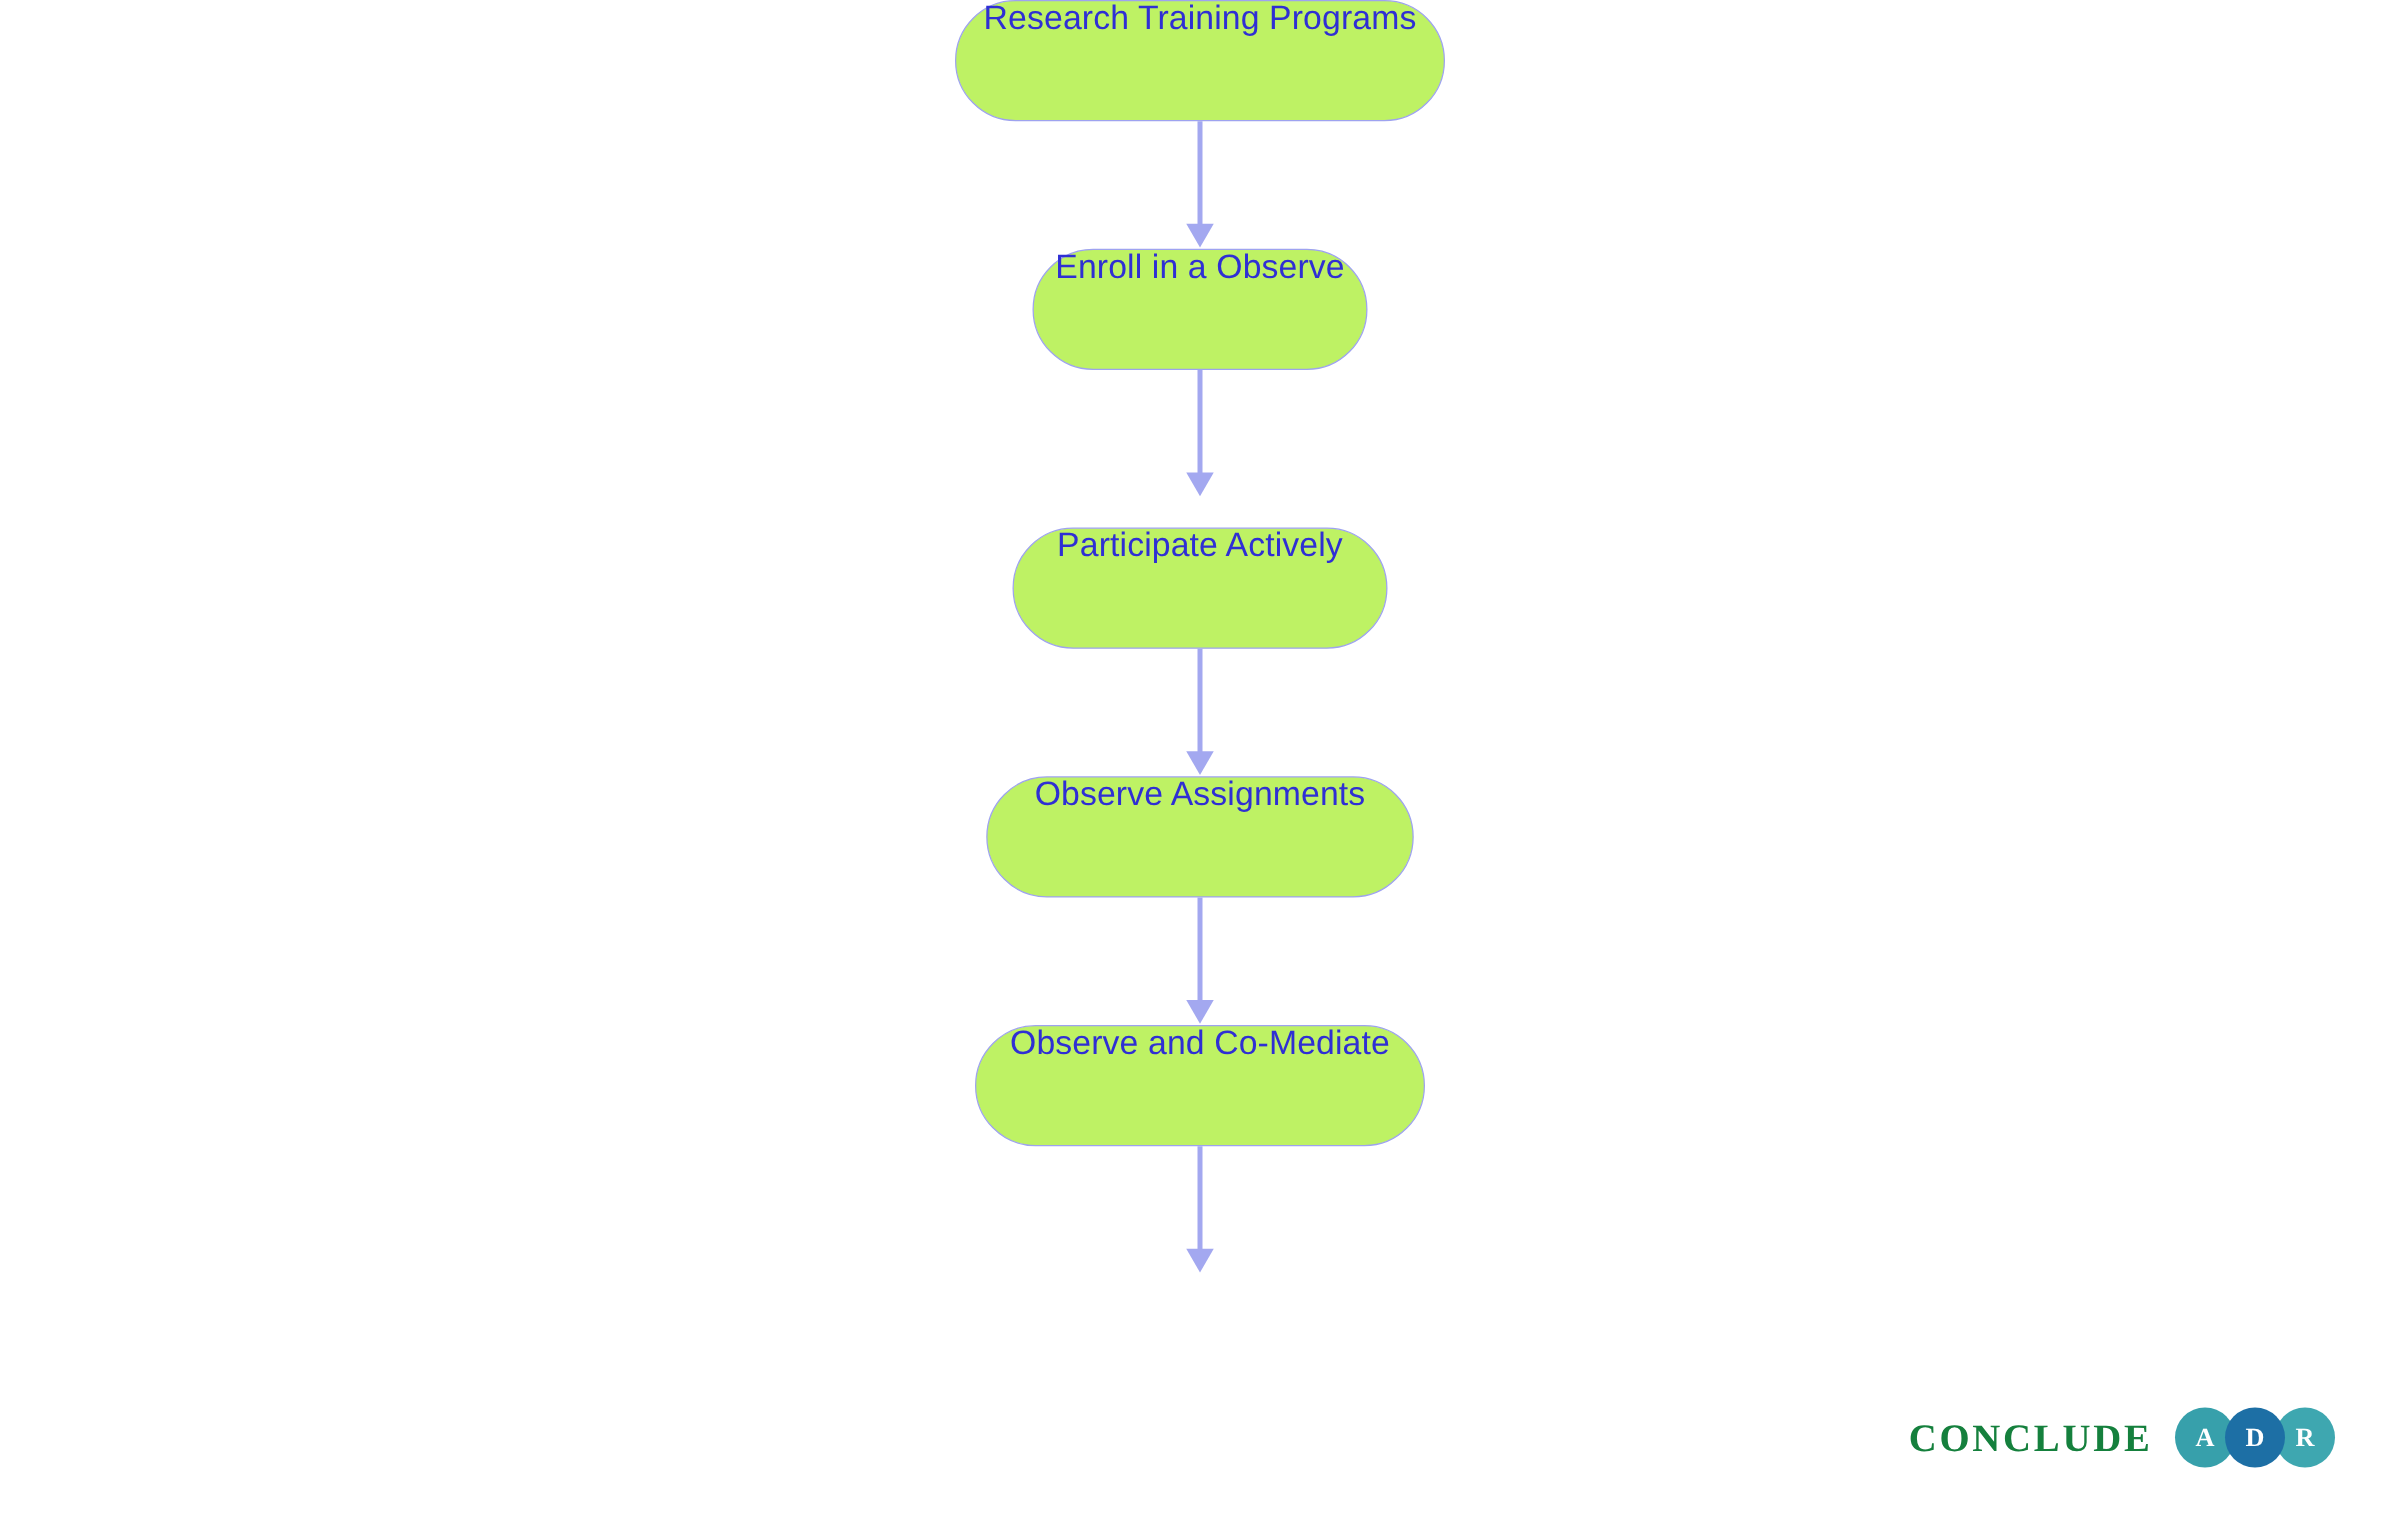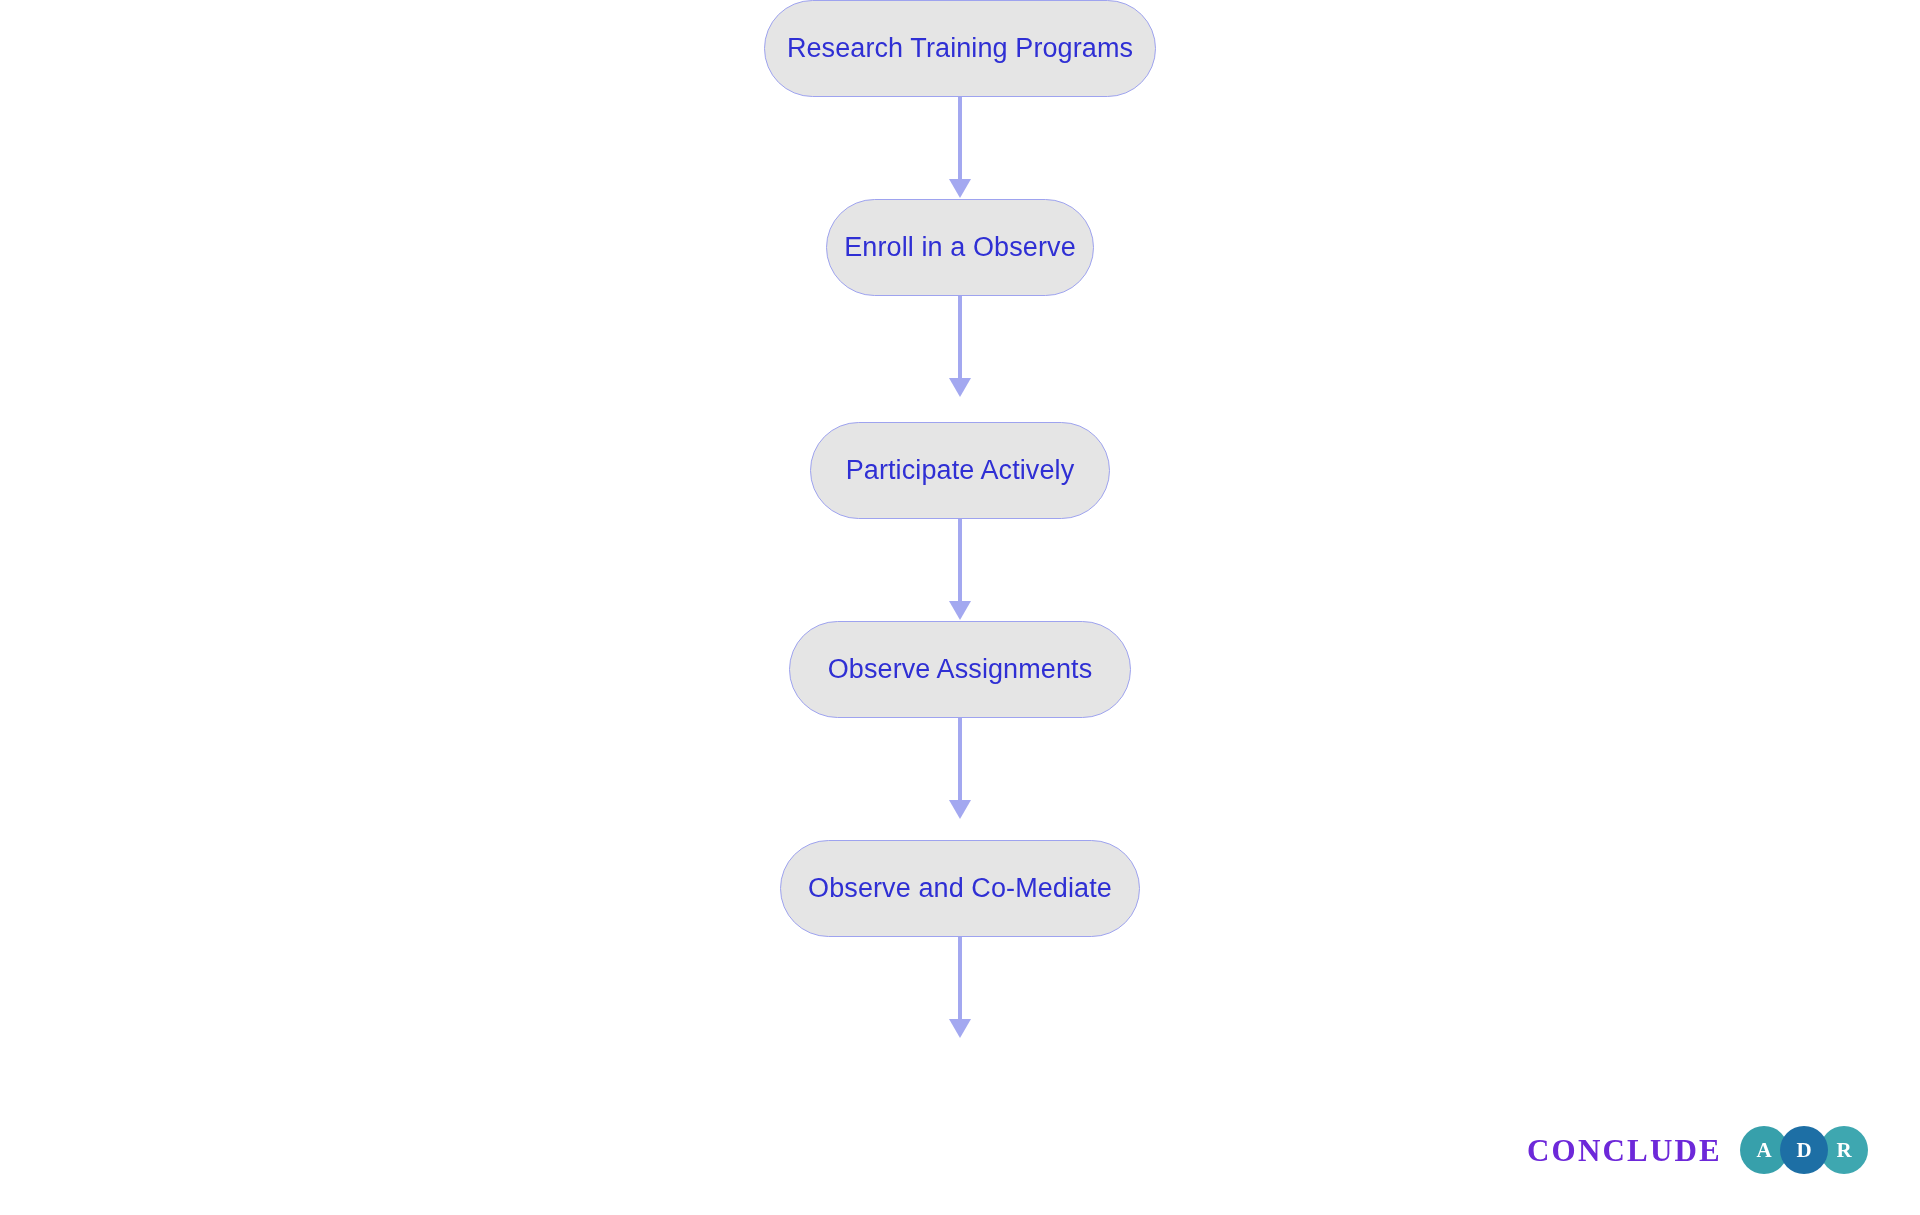--- a/index.html
+++ b/index.html
@@ -29,43 +29,43 @@
     height: 1100px;
     display: flex;
     flex-direction: column;
     align-items: center;
   }
 
   .flow-node {
     position: relative;
     height: 97px;
     border-radius: 49px;
-    background: #e5e5e5;
+    background: #bef264;
     border: 1.6px solid #9ea3ef;
     display: flex;
-    align-items: center;
+    align-items: flex-start;
     justify-content: center;
     flex: 0 0 auto;
   }
   .flow-node-label {
     color: #2f2fd4;
     font-size: 27px;
     font-weight: 400;
     letter-spacing: 0.1px;
     line-height: 1;
     white-space: nowrap;
     padding: 0 26px;
   }
 
   
   .w-n0 { width: 392px; }
   .w-n1 { width: 268px; }
   .w-n2 { width: 300px; margin-top: 24px; }
   .w-n3 { width: 342px; }
-  .w-n4 { width: 360px; margin-top: 20px; }
+  .w-n4 { width: 360px; }
   .w-n5 { width: 296px; }
 
   
   .flow-connector {
     width: 30px;
     height: 102px;
     position: relative;
     flex: 0 0 auto;
   }
   .flow-connector .conn-line {
@@ -96,21 +96,21 @@
     bottom: 40px;
     display: flex;
     align-items: center;
     gap: 18px;
   }
   #brand-wordmark {
     font-family: "Liberation Serif", serif;
     font-size: 31px;
     font-weight: 700;
     letter-spacing: 2.2px;
-    color: #6d28d9;
+    color: #15803d;
     line-height: 1;
     white-space: nowrap;
   }
   #brand-marks {
     position: relative;
     display: flex;
     align-items: center;
     height: 50px;
   }
   .brand-circle {

